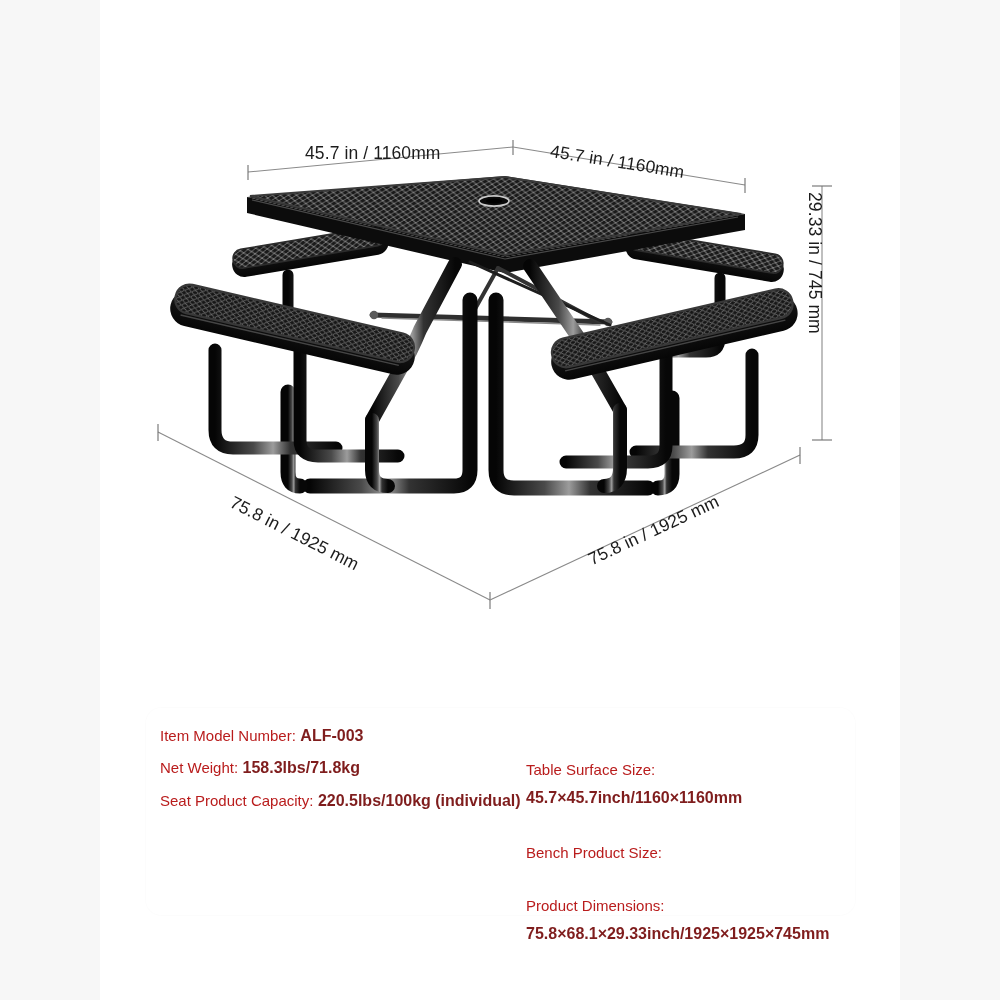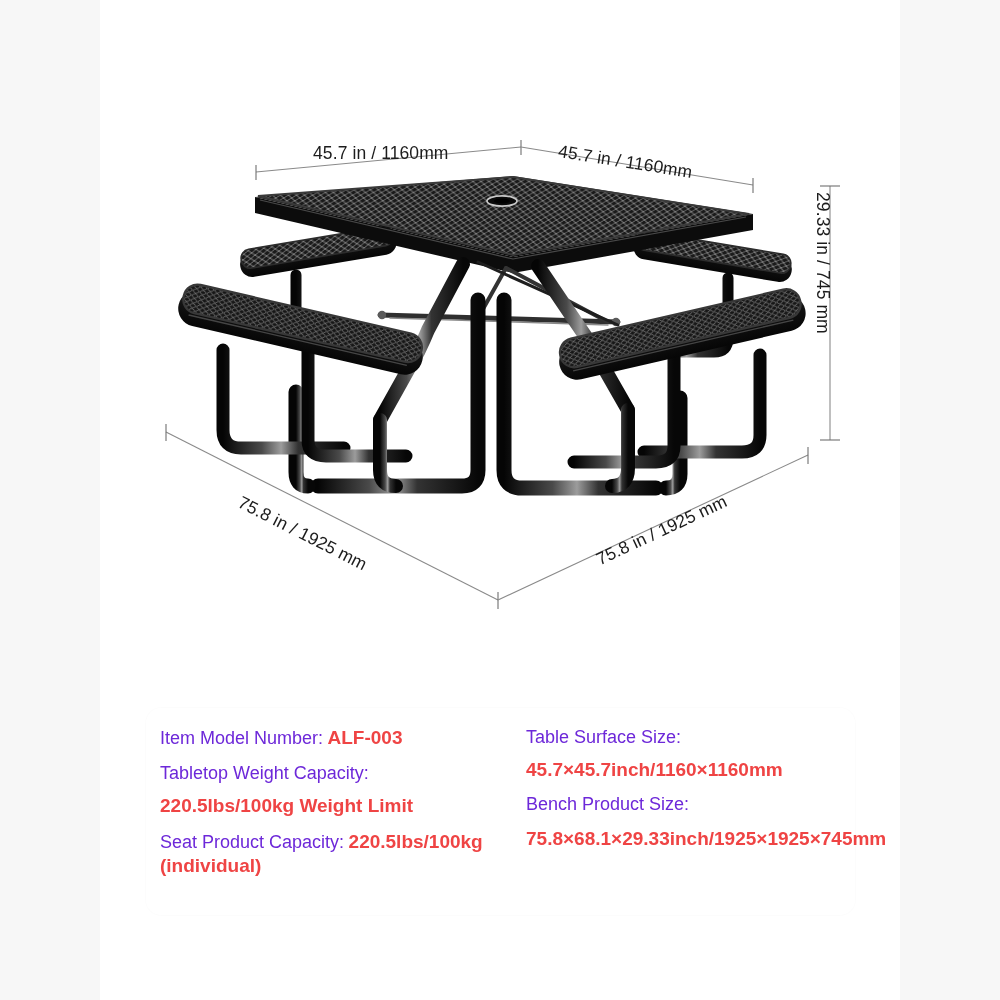--- a/index.html
+++ b/index.html
@@ -36,21 +36,21 @@
     left: 100px;
     right: 100px;
     top: 0;
     bottom: 0;
     background: #ffffff;
   }
 
   
   #diagram {
     position: absolute;
-    left: 8px;
+    left: 0;
     top: 0;
     width: 962px;
     height: 690px;
   }
   #diagram svg {
     position: absolute;
     left: 0;
     top: 0;
   }
 
@@ -85,30 +85,30 @@
   .col-left  { left: 14px;  width: 370px; }
   .col-right { left: 380px; width: 330px; }
 
   .spec-row {
     margin-bottom: 12px;
     line-height: 1.28;
   }
   .spec-row.stacked { margin-bottom: 11px; }
 
   .spec-label {
-    color: #6d28d9;
-    font-size: 18px;
+    color: #b91c1c;
+    font-size: 15px;
     font-weight: 400;
   }
   .spec-value {
-    color: #ef4444;
-    font-size: 19px;
+    color: #7f1d1d;
+    font-size: 16px;
     font-weight: 700;
   }
-  .stacked .spec-label { display: block; }
+  .stacked .spec-label { display: block; margin-top: 34px; }
   .stacked .spec-value { display: block; margin-top: 9px; }
 </style>
 </head>
 <body>
 
 <div id="page">
   <div class="gutter left"></div>
   <div class="gutter right"></div>
   <div class="sheet"></div>
 
@@ -281,38 +281,39 @@
   </div>
 
   <div id="spec-card">
     <div class="spec-cols">
 
       <div class="col col-left">
         <div class="spec-row">
           <span class="spec-label">Item Model Number:</span>
           <span class="spec-value">ALF-003</span>
         </div>
-        <div class="spec-row stacked">
-          <span class="spec-label">Tabletop Weight Capacity:</span>
-          <span class="spec-value">220.5lbs/100kg Weight Limit</span>
+        <div class="spec-row">
+          <span class="spec-label">Net Weight:</span>
+          <span class="spec-value">158.3lbs/71.8kg</span>
         </div>
         <div class="spec-row">
           <span class="spec-label">Seat Product Capacity:</span>
           <span class="spec-value">220.5lbs/100kg (individual)</span>
         </div>
       </div>
 
       <div class="col col-right">
         <div class="spec-row stacked">
           <span class="spec-label">Table Surface Size:</span>
           <span class="spec-value">45.7×45.7inch/1160×1160mm</span>
         </div>
         <div class="spec-row stacked">
           <span class="spec-label">Bench Product Size:</span>
         </div>
         <div class="spec-row stacked">
+          <span class="spec-label">Product Dimensions:</span>
           <span class="spec-value">75.8×68.1×29.33inch/1925×1925×745mm</span>
         </div>
       </div>
 
     </div>
   </div>
 </div>
 
 </body></html>

